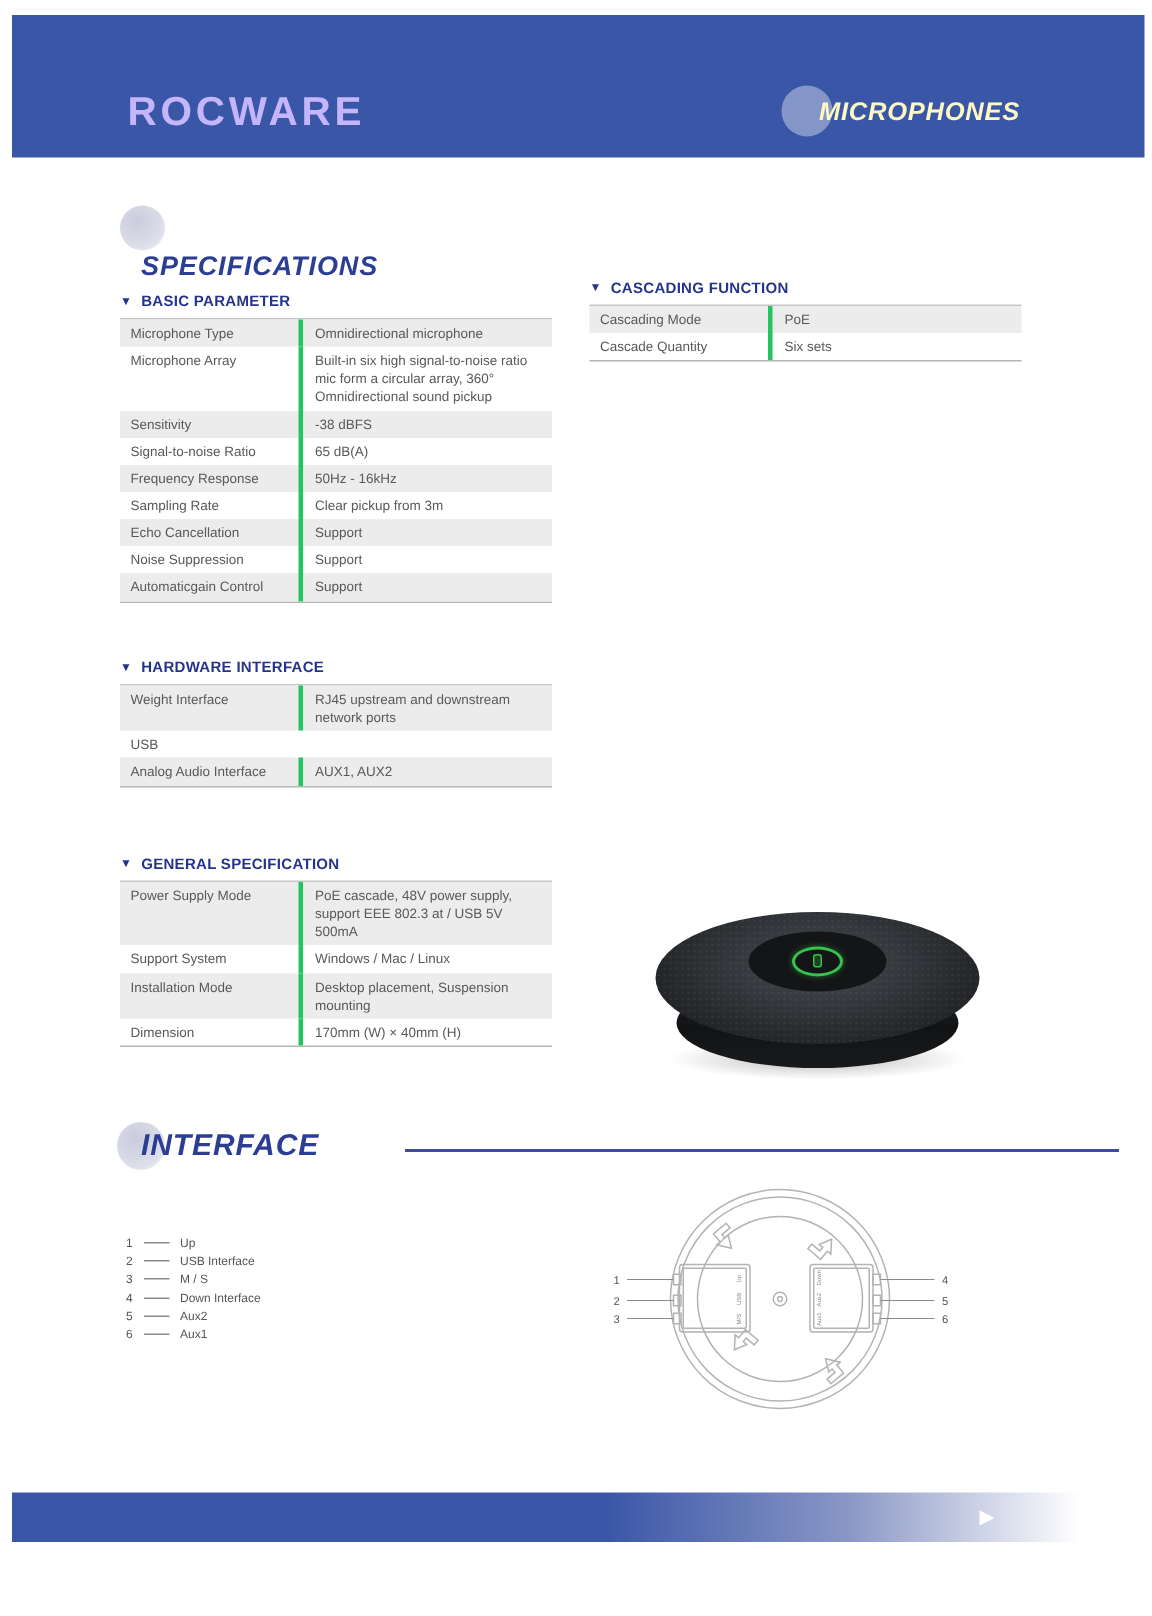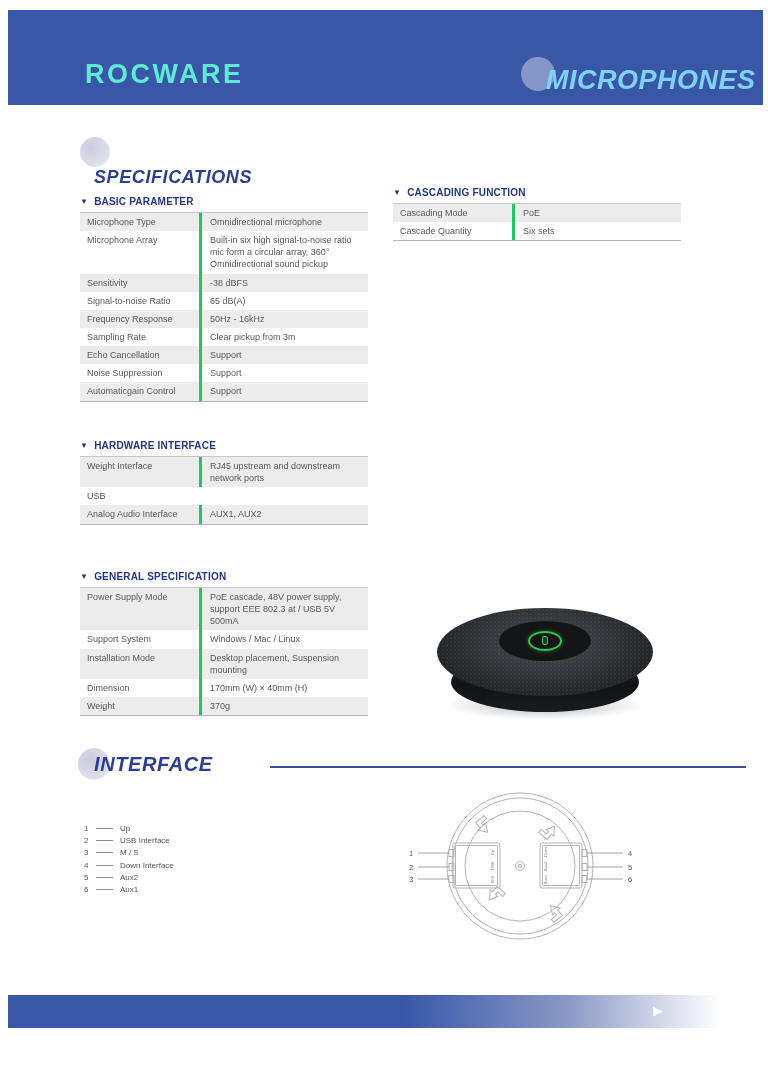--- a/index.html
+++ b/index.html
@@ -1,25 +1,25 @@
 <!DOCTYPE html>
 <html><head>
 <meta charset="utf-8">
 <style>
   html,body{margin:0;padding:0;background:#ffffff;}
   .page{position:relative;width:768px;height:1077px;background:#ffffff;overflow:hidden;
         font-family:"Liberation Sans", sans-serif;}
 
   
   .header-bar{position:absolute;left:8px;top:10px;width:755px;height:95px;background:#3a57a7;}
-  .brand{position:absolute;left:77px;top:49px;color:#5eead4;font-size:27px;font-weight:800;
+  .brand{position:absolute;left:77px;top:49px;color:#c4b5fd;font-size:27px;font-weight:800;
          letter-spacing:2.5px;font-family:"Liberation Sans", sans-serif;}
   .hdr-circle{position:absolute;left:513px;top:47px;width:34px;height:34px;border-radius:50%;
               background:rgba(225,228,240,0.45);}
-  .hdr-category{position:absolute;left:538px;top:55px;color:#7dd3fc;font-size:27px;font-weight:bold;
+  .hdr-category{position:absolute;left:538px;top:55px;color:#fef9c3;font-size:17px;font-weight:bold;
                 font-style:italic;letter-spacing:0.5px;}
 
   
   .big-title{position:absolute;color:#2c3e93;font-style:italic;font-weight:bold;}
   .title-circle{position:absolute;border-radius:50%;
                 background:radial-gradient(circle at 38% 35%, #caccdd 0%, #dcdee9 65%, rgba(230,232,240,0) 100%);}
   #spec-circle{left:80px;top:137px;width:30px;height:30px;}
   #spec-title{left:94px;top:143px;font-size:18px;letter-spacing:0.6px;margin-top:24px;}
   #iface-circle{left:78px;top:748px;width:32px;height:32px;}
   #iface-title{left:94px;top:753px;font-size:20px;letter-spacing:0.6px;}
@@ -171,24 +171,20 @@
           <div class="t-value">Windows / Mac / Linux</div>
         </div>
         <div class="t-row">
           <div class="t-label">Installation Mode</div>
           <div class="t-value">Desktop placement, Suspension mounting</div>
         </div>
         <div class="t-row">
           <div class="t-label">Dimension</div>
           <div class="t-value">170mm (W) × 40mm (H)</div>
         </div>
-        <div class="t-row">
-          <div class="t-label">Weight</div>
-          <div class="t-value">370g</div>
-        </div>
       </div>
   </div>
 
   <div class="device">
     <div class="dev-shadow"></div>
     <div class="dev-base"></div>
     <div class="dev-top"></div>
     <div class="dev-disc"></div>
     <div class="dev-ring"></div>
     <div class="dev-mic"></div>

